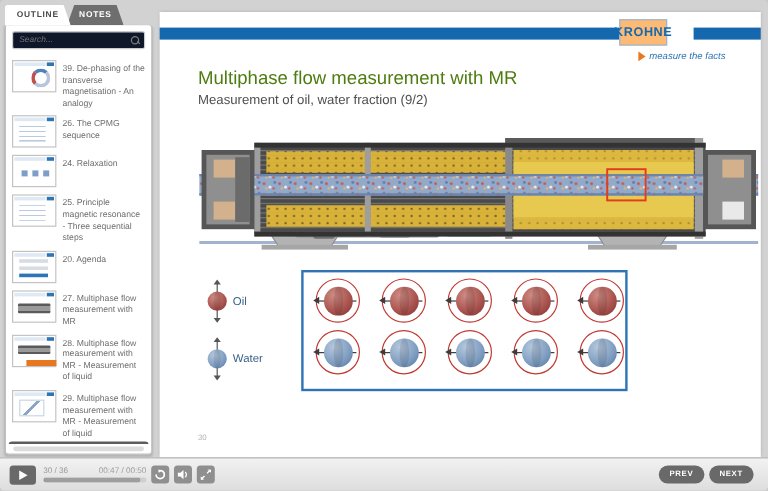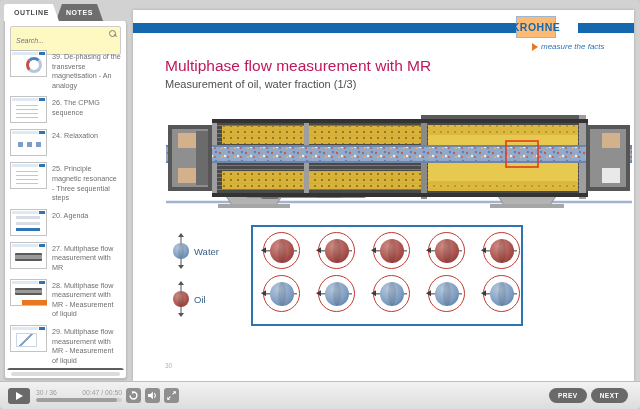--- a/index.html
+++ b/index.html
@@ -9,21 +9,21 @@
   
   .sidebar{position:absolute;left:4px;top:4px;width:123px;height:375px;}
   .tabs{position:relative;height:17px;display:flex;align-items:flex-end;}
   .tab{height:17px;line-height:17px;font-size:7px;font-weight:bold;letter-spacing:.6px;color:#fff;
        background:#6e6e6e;padding:0 10px;clip-path:polygon(0 0,calc(100% - 6px) 0,100% 100%,0 100%);
        border-radius:3px 3px 0 0;}
   .tab.second{margin-left:-3px;clip-path:polygon(6px 0,calc(100% - 6px) 0,100% 100%,0 100%);z-index:0;}
   .tab.active{background:#fff;color:#4a4a4a;z-index:2;}
   .panel{position:absolute;top:17px;left:0;right:0;bottom:0;background:#fff;border:1px solid #bfbfbf;
          border-top:none;border-radius:0 3px 3px 3px;box-shadow:0 1px 2px rgba(0,0,0,.15);}
-  .search{position:relative;margin:5px 5px 4px 5px;height:29px;border:1px solid #ccc;border-radius:2px;background:#fef9c3;}
+  .search{position:relative;margin:5px 5px 4px 5px;height:15px;border:1px solid #ccc;border-radius:2px;background:#0f172a;}
   .search input{position:absolute;inset:0;border:none;outline:none;width:100%;height:100%;
          font-size:7px;font-style:italic;color:#8a8a8a;padding:0 14px 0 5px;background:transparent;}
   .mag{position:absolute;right:4px;top:3px;width:7px;height:7px;}
   .mag::before{content:"";position:absolute;left:0;top:0;width:5px;height:5px;border:1px solid #7d7d7d;border-radius:50%;}
   .mag::after{content:"";position:absolute;left:5px;top:5px;width:3px;height:1px;background:#7d7d7d;transform:rotate(45deg);}
   .olist{position:absolute;top:26px;left:2px;right:2px;bottom:8px;overflow:hidden;}
   .oitem{display:flex;gap:5px;padding:3px 3px;align-items:flex-start;border-radius:3px;cursor:pointer;}
   .oitem.sel{background:#5d5d5d;}
   .olabel{font-size:7.2px;line-height:9.6px;color:#6f6f6f;padding-top:2px;}
   .thumb{flex:none;width:37px;height:27px;background:#fff;border:1px solid #c3c3c3;position:relative;
@@ -52,21 +52,21 @@
   
   .stage{position:absolute;left:133px;top:10px;width:501px;height:371px;background:#fff;box-shadow:0 0 3px rgba(0,0,0,.2);}
   .bar-l{position:absolute;left:0;top:13px;width:384px;height:10px;background:#1668ae;}
   .bar-r{position:absolute;left:445px;top:13px;right:0;height:10px;background:#1668ae;}
   .logobox{position:absolute;left:383px;top:6px;width:40px;height:22px;background:#fdba74;border:1px solid #9ab7d4;
         display:flex;align-items:center;justify-content:center;}
   .logotext{font-size:10.5px;font-weight:bold;color:#1668ae;letter-spacing:.5px;}
   .tagline{position:absolute;left:399px;top:32px;display:flex;align-items:center;gap:3px;font-style:italic;}
   .tagline .tri{width:0;height:0;border-left:6px solid #e87722;border-top:4px solid transparent;border-bottom:4px solid transparent;}
   .tagline span{font-size:8px;color:#2e74b5;}
-  .title{position:absolute;left:32px;top:47px;font-size:15.5px;color:#be185d;}
+  .title{position:absolute;left:32px;top:47px;font-size:15.5px;color:#4d7c0f;}
   .subtitle{position:absolute;left:32px;top:68px;font-size:11px;color:#4f4f4f;}
   .device{position:absolute;left:33px;top:95px;}
   .pagenum{position:absolute;left:32px;top:352px;font-size:6.5px;color:#b2b2b2;}
 
   
   .legend{position:absolute;left:40px;top:224px;}
   .lentry{display:flex;align-items:center;gap:5px;margin-bottom:14px;}
   .axis{position:relative;width:16px;height:34px;display:flex;align-items:center;justify-content:center;}
   .axis::before{content:"";position:absolute;left:50%;top:2px;bottom:2px;width:1px;background:#555;transform:translateX(-.5px);}
   .axis .up{position:absolute;top:-1px;left:50%;transform:translateX(-50%);width:0;height:0;
@@ -174,21 +174,21 @@
     <div class="bar-l"></div>
     <div class="bar-r"></div>
     <div class="logobox">
       <span class="logotext">KROHNE</span>
     </div>
     <div class="tagline">
       <span class="tri"></span>
       <span>measure the facts</span>
     </div>
     <div class="title">Multiphase flow measurement with MR</div>
-    <div class="subtitle">Measurement of oil, water fraction (1/3)</div>
+    <div class="subtitle">Measurement of oil, water fraction (9/2)</div>
 
     <svg class="device" width="466" height="108" viewBox="0 0 466 108">
       <defs>
         <pattern id="speck" width="13" height="9" patternUnits="userSpaceOnUse">
           <rect width="13" height="9" fill="#93a9c9"></rect>
           <circle cx="2" cy="3" r="1.2" fill="#c65a50"></circle>
           <circle cx="7" cy="6" r="1.2" fill="#f5efe2"></circle>
           <circle cx="11" cy="2" r="1.2" fill="#5d7fb4"></circle>
           <circle cx="4" cy="7" r="1" fill="#e8b46a"></circle>
           <circle cx="10" cy="7" r="1" fill="#c65a50"></circle>
@@ -247,32 +247,32 @@
       <rect x="436" y="28" width="18" height="15" fill="#d3b18c"></rect>
       <rect x="436" y="63" width="18" height="15" fill="#e9e9e9"></rect>
 
       <rect x="340" y="36" width="32" height="26" fill="none" stroke="#e03c1e" stroke-width="1.6"></rect>
     </svg>
 
     <div class="legend">
       <div class="lentry">
         <span class="axis">
           <i class="up"></i>
+            <span class="ball oil"></span>
+            <i class="dn"></i>
+        </span>
+        <span class="llabel">Oil</span>
+      </div>
+      <div class="lentry">
+        <span class="axis">
+          <i class="up"></i>
             <span class="ball water"></span>
             <i class="dn"></i>
         </span>
         <span class="llabel">Water</span>
-      </div>
-      <div class="lentry">
-        <span class="axis">
-          <i class="up"></i>
-            <span class="ball oil"></span>
-            <i class="dn"></i>
-        </span>
-        <span class="llabel">Oil</span>
       </div>
     </div>
 
     <div class="pbox">
         <div class="spin-row">
           <div class="spin-unit">
             <span class="spin-arrow"></span>
             <span class="sphere oil"></span>
           </div>
           <div class="spin-unit">

